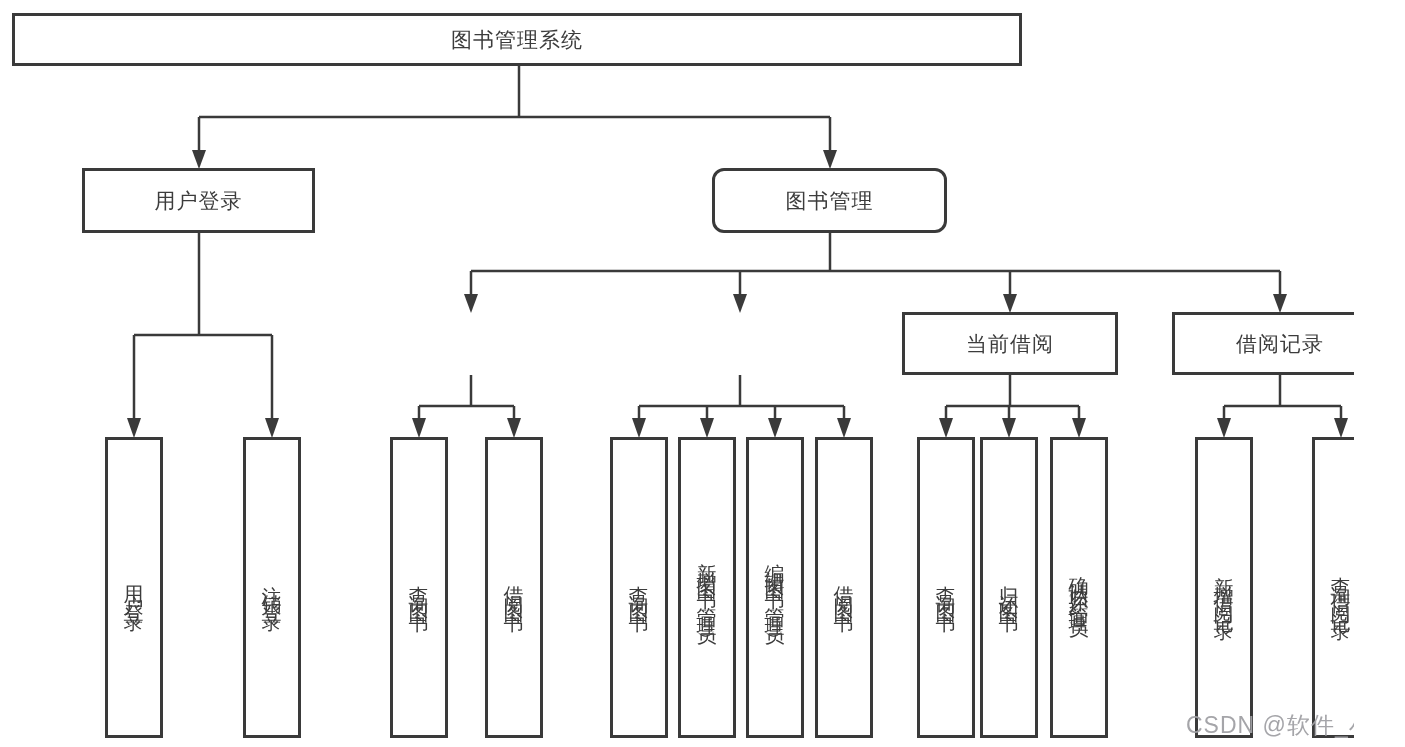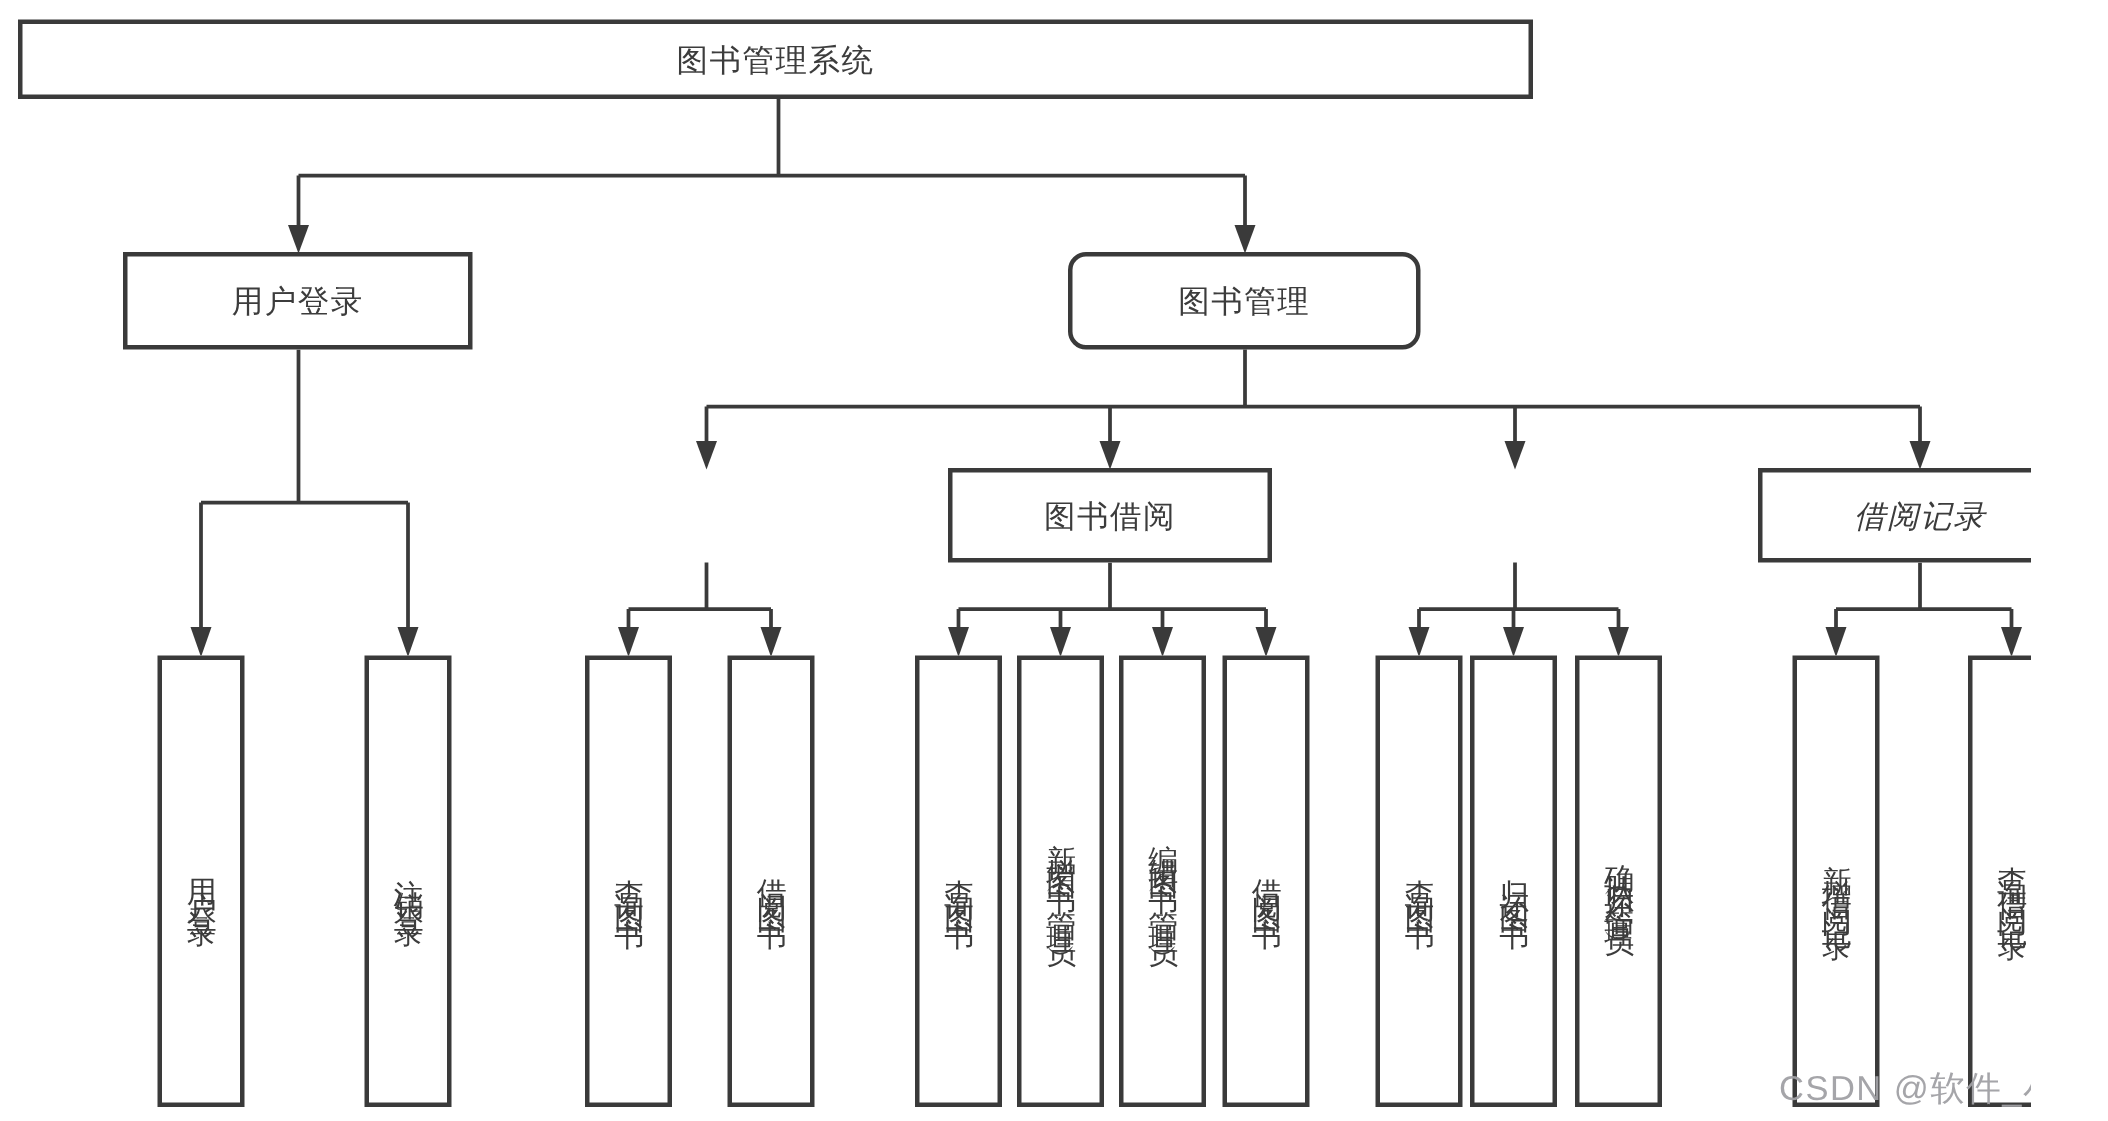--- a/index.html
+++ b/index.html
@@ -120,24 +120,24 @@
     <span>图书管理系统</span>
   </div>
 
   <div class="node h-node" style="left:82px;top:168px;width:233px;height:65px;">
     <span>用户登录</span>
   </div>
   <div class="node h-node" style="left:712px;top:168px;width:235px;height:65px;border-radius:12px;">
     <span>图书管理</span>
   </div>
 
-  <div class="node h-node" style="left:632px;top:312px;width:216px;height:63px;">
-    <span>图书借阅</span>
+  <div class="node h-node" style="left:902px;top:312px;width:216px;height:63px;">
+    <span>当前借阅</span>
   </div>
-  <div class="node h-node" style="left:1172px;top:312px;width:216px;height:63px;font-style:italic;">
+  <div class="node h-node" style="left:1172px;top:312px;width:216px;height:63px;">
     <span>借阅记录</span>
   </div>
 
   <div class="node leaf" style="left:105px;">
     <span class="vlabel">用户登录</span>
   </div>
   <div class="node leaf" style="left:243px;">
     <span class="vlabel">注销登录</span>
   </div>
 

